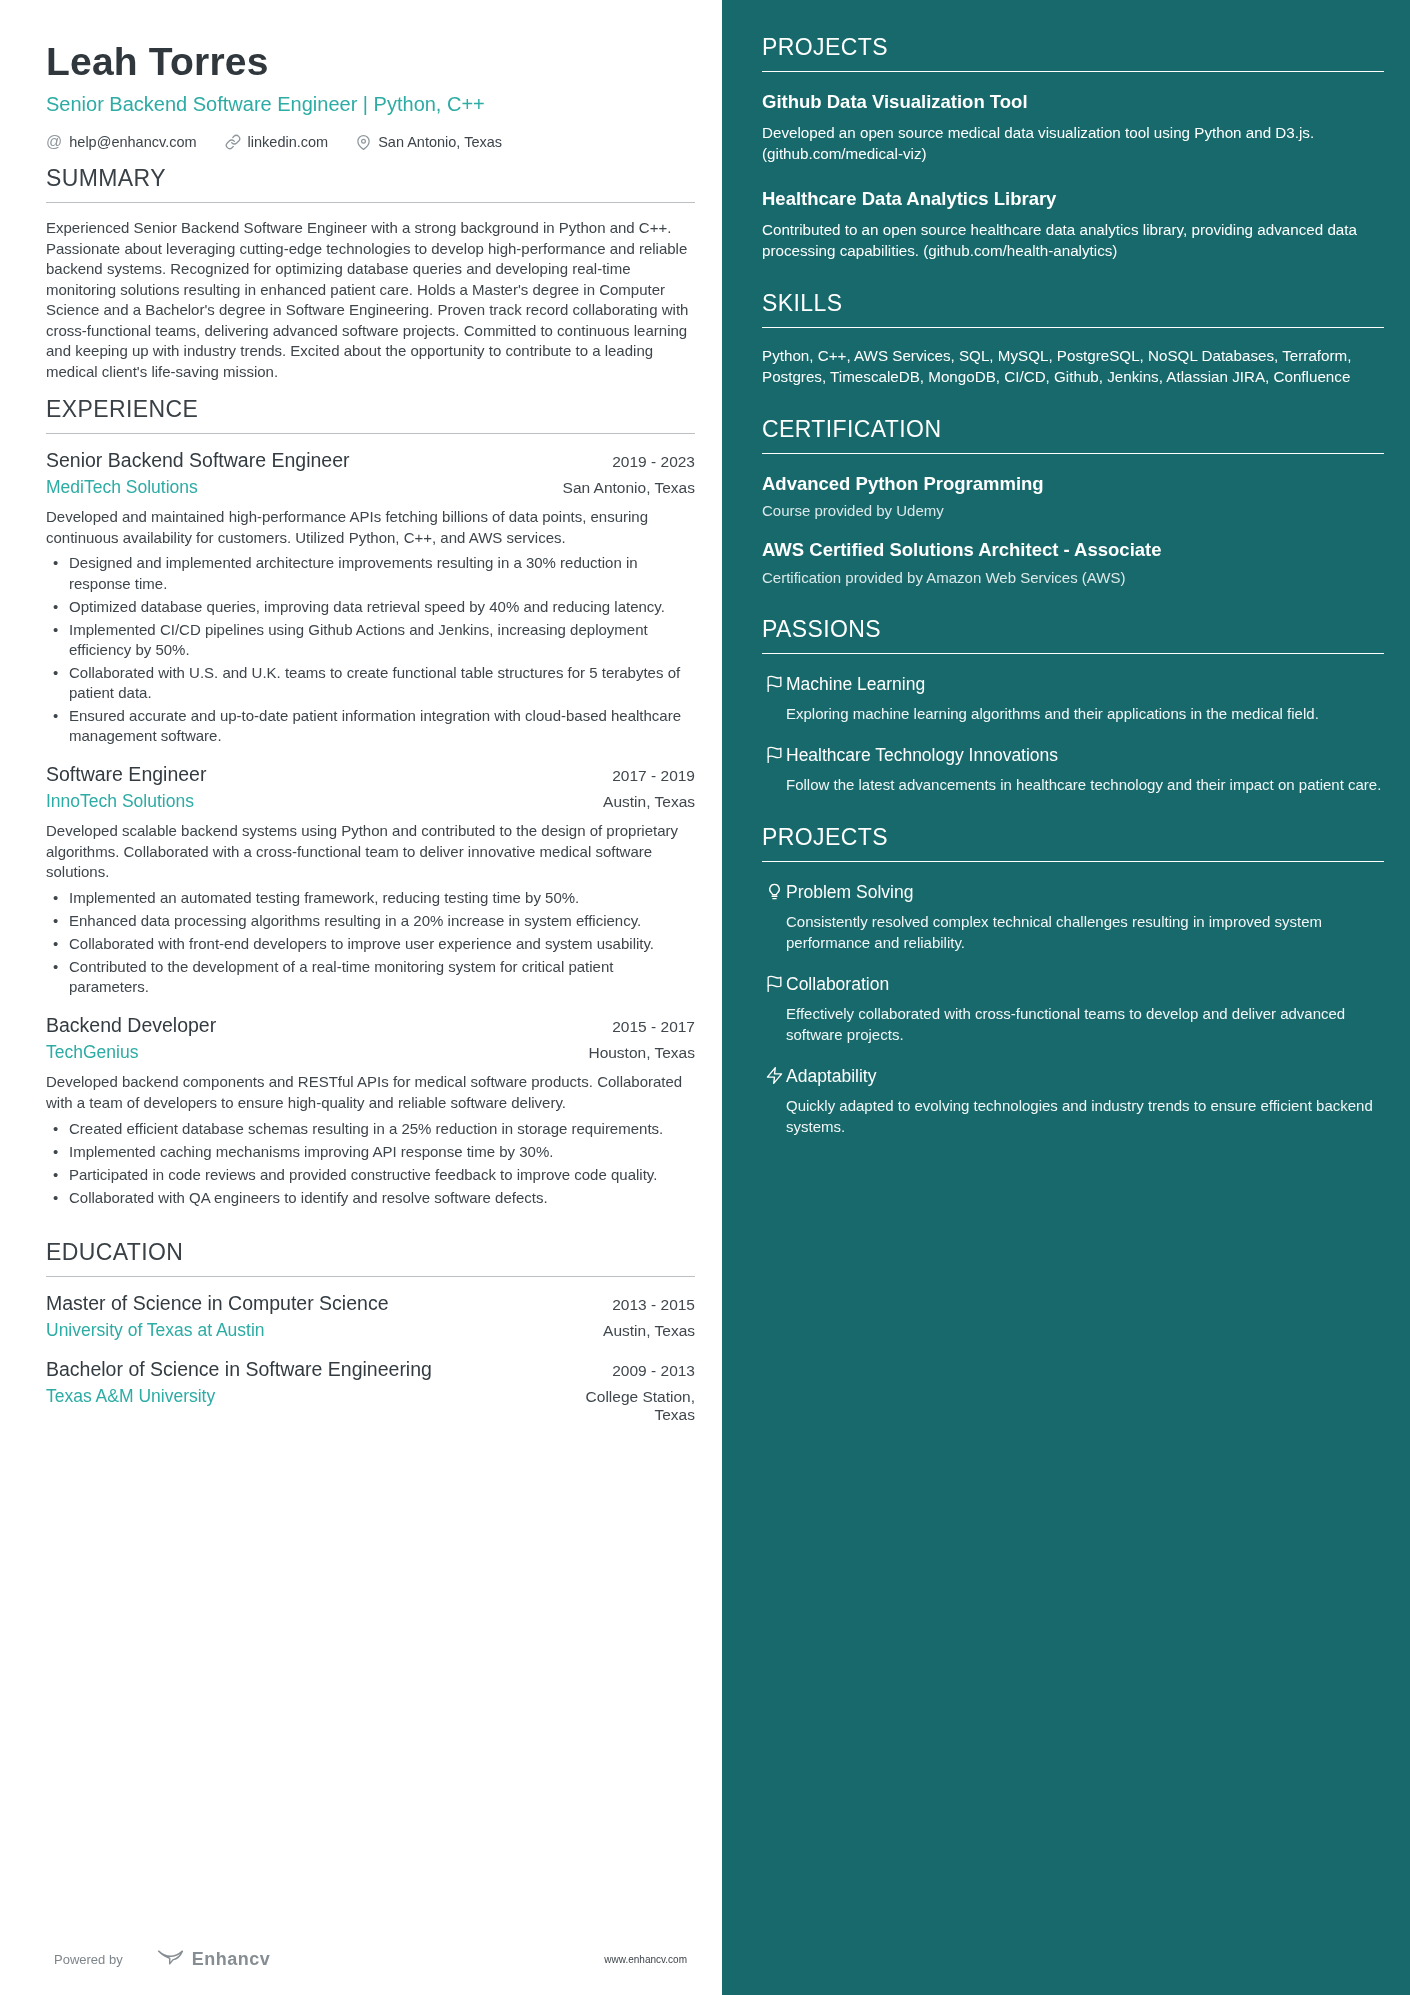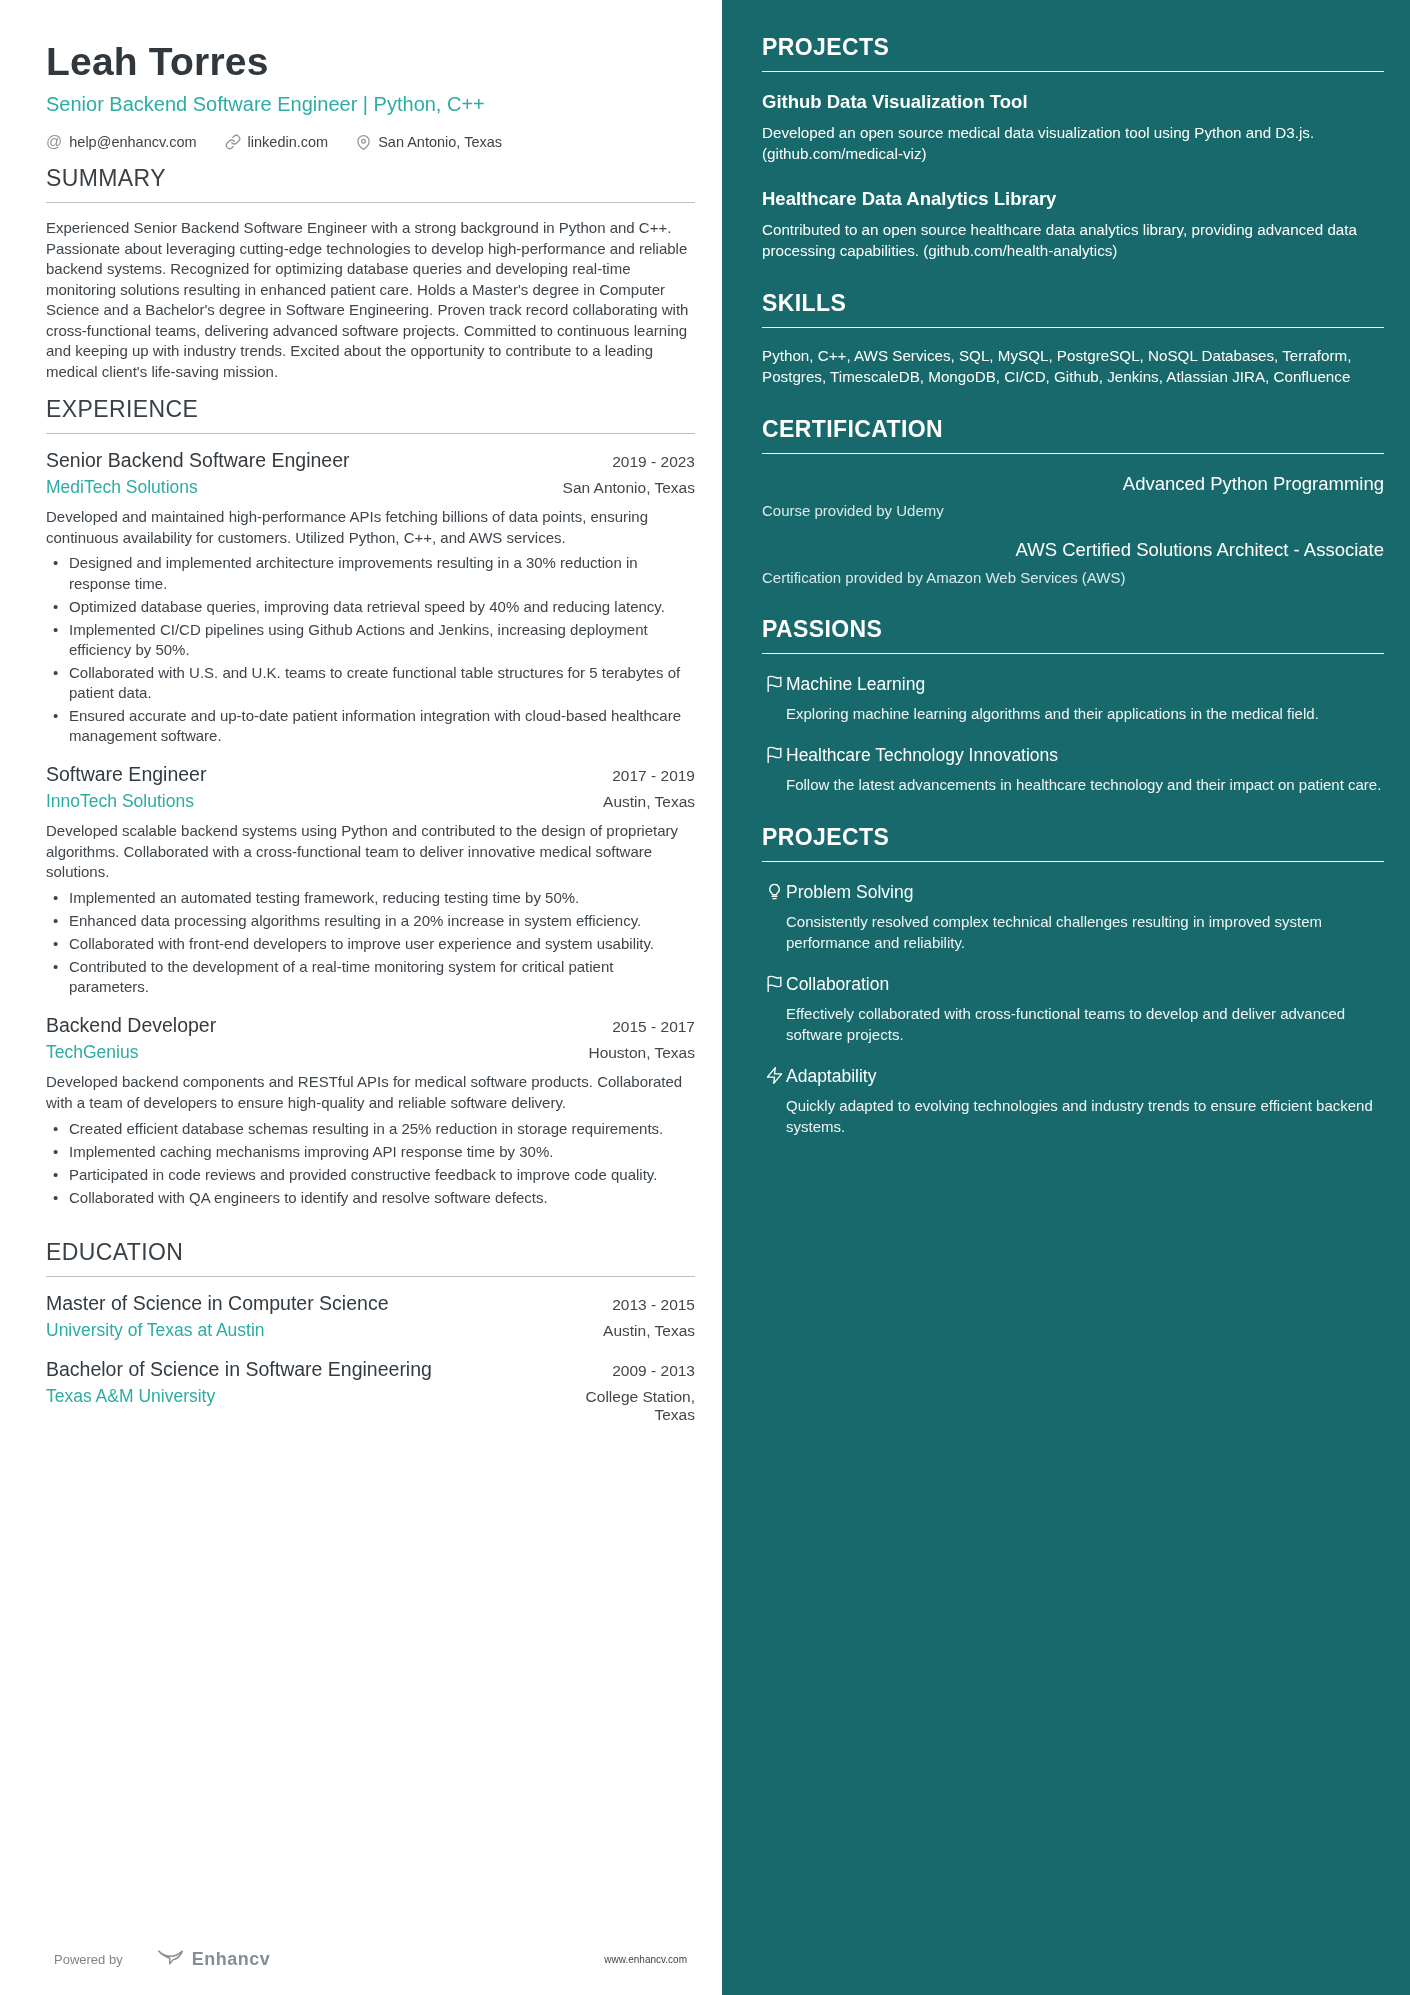--- a/index.html
+++ b/index.html
@@ -41,26 +41,26 @@
 
   .footer{margin-top:auto;display:flex;align-items:center;padding:12px 4px 8px 8px;}
   .powered{font-size:13px;color:#7E858A;}
   .brandwrap{display:flex;align-items:center;gap:8px;margin-left:34px;color:#878E93;}
   .brand{font-size:18px;letter-spacing:.5px;color:#878E93;font-weight:700;}
   .site{margin-left:auto;font-size:10px;color:#3D444A;margin-right:4px;}
 
   
   .sidebar{flex:1;background:var(--sidebar-bg);padding:34px 26px 30px 40px;color:#fff;}
   .s-section{margin-bottom:28px;}
-  .s-heading{font-size:23px;font-weight:700;letter-spacing:.4px;margin:0 0 18px;padding-bottom:10px;border-bottom:1px solid #fff;color:#fff;}
+  .s-heading{font-size:23px;font-weight:400;letter-spacing:.4px;margin:0 0 18px;padding-bottom:10px;border-bottom:1px solid #fff;color:#fff;}
   .s-item{margin-bottom:22px;}
   .proj-title{font-size:18.5px;font-weight:700;margin:0 0 10px;line-height:1.25;}
   .s-text{font-size:15.2px;line-height:1.38;margin:0;color:#fff;}
   .cert-item{margin-bottom:17px;}
-  .cert-title{font-size:18.5px;font-weight:400;margin:0 0 6px;line-height:1.25;text-align:right;}
+  .cert-title{font-size:18.5px;font-weight:700;margin:0 0 6px;line-height:1.25;}
   .cert-sub{font-size:15px;color:rgba(255,255,255,.85);margin:0;line-height:1.35;}
   .icon-item{display:flex;margin-bottom:19px;justify-content:space-between;}
   .s-icon{width:24px;flex:0 0 24px;display:flex;justify-content:center;align-items:flex-start;padding-top:2px;}
   .s-icon svg{stroke:#fff;}
   .icon-body{flex:1;}
   .icon-title{font-size:17.5px;font-weight:400;margin:2px 0 8px;line-height:1.25;}
   .icon-body .s-text{font-size:15px;color:rgba(255,255,255,.94);}
 </style>
 </head>
 <body>

